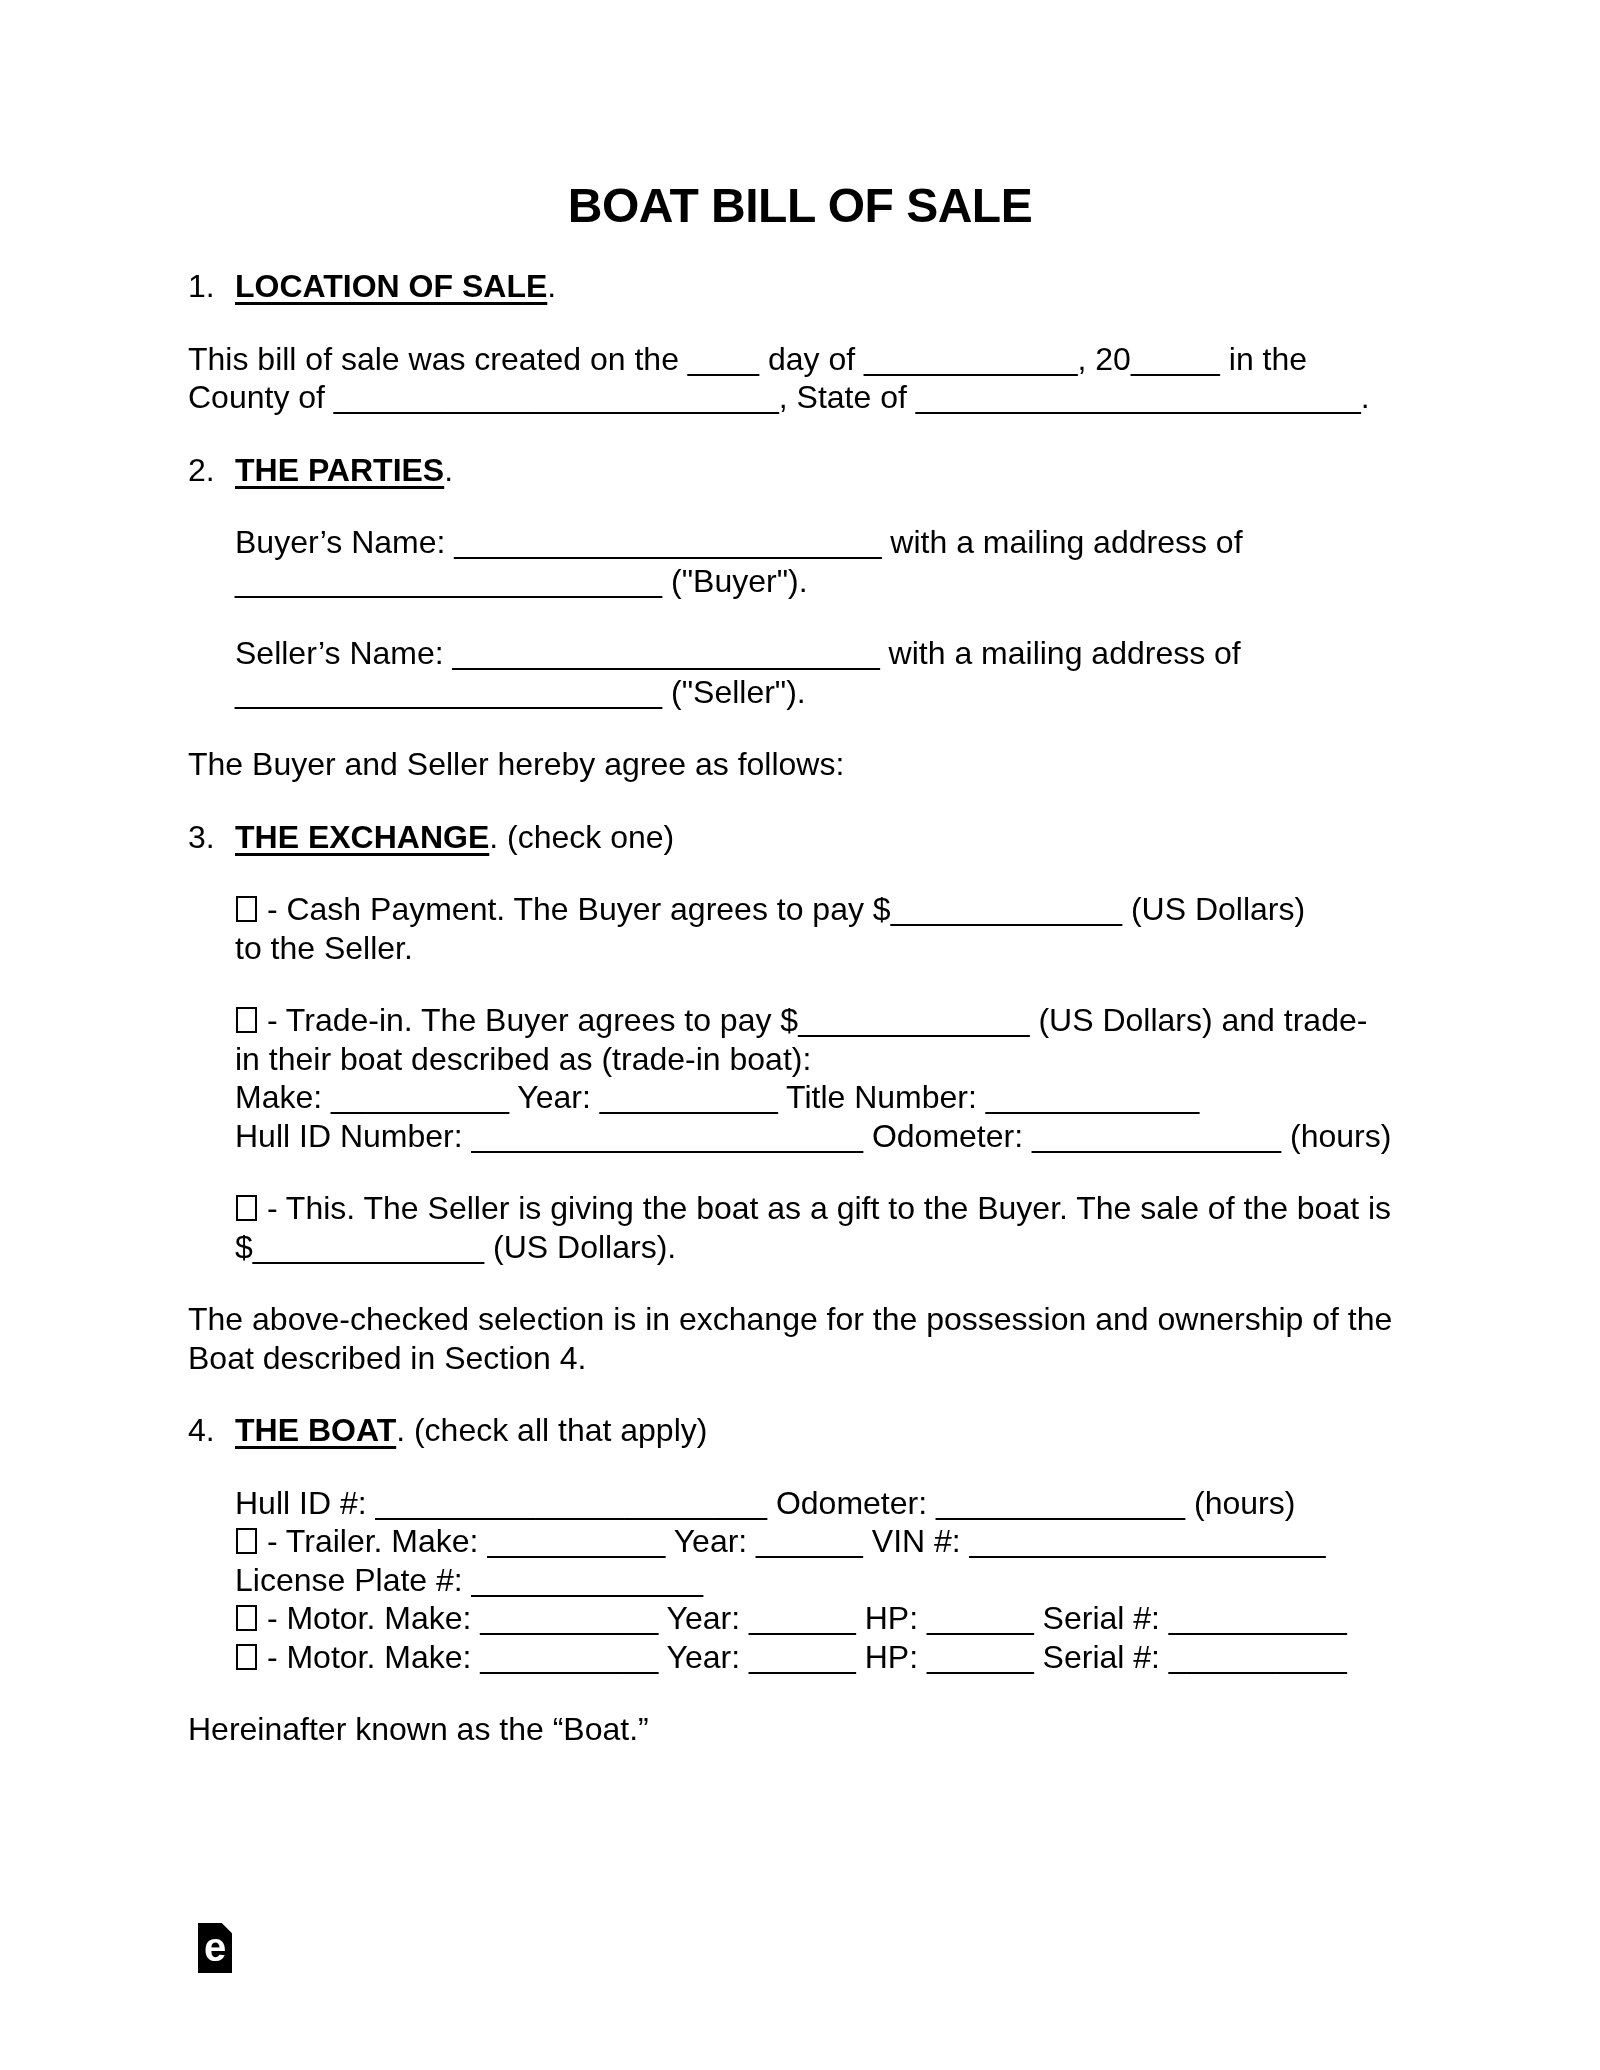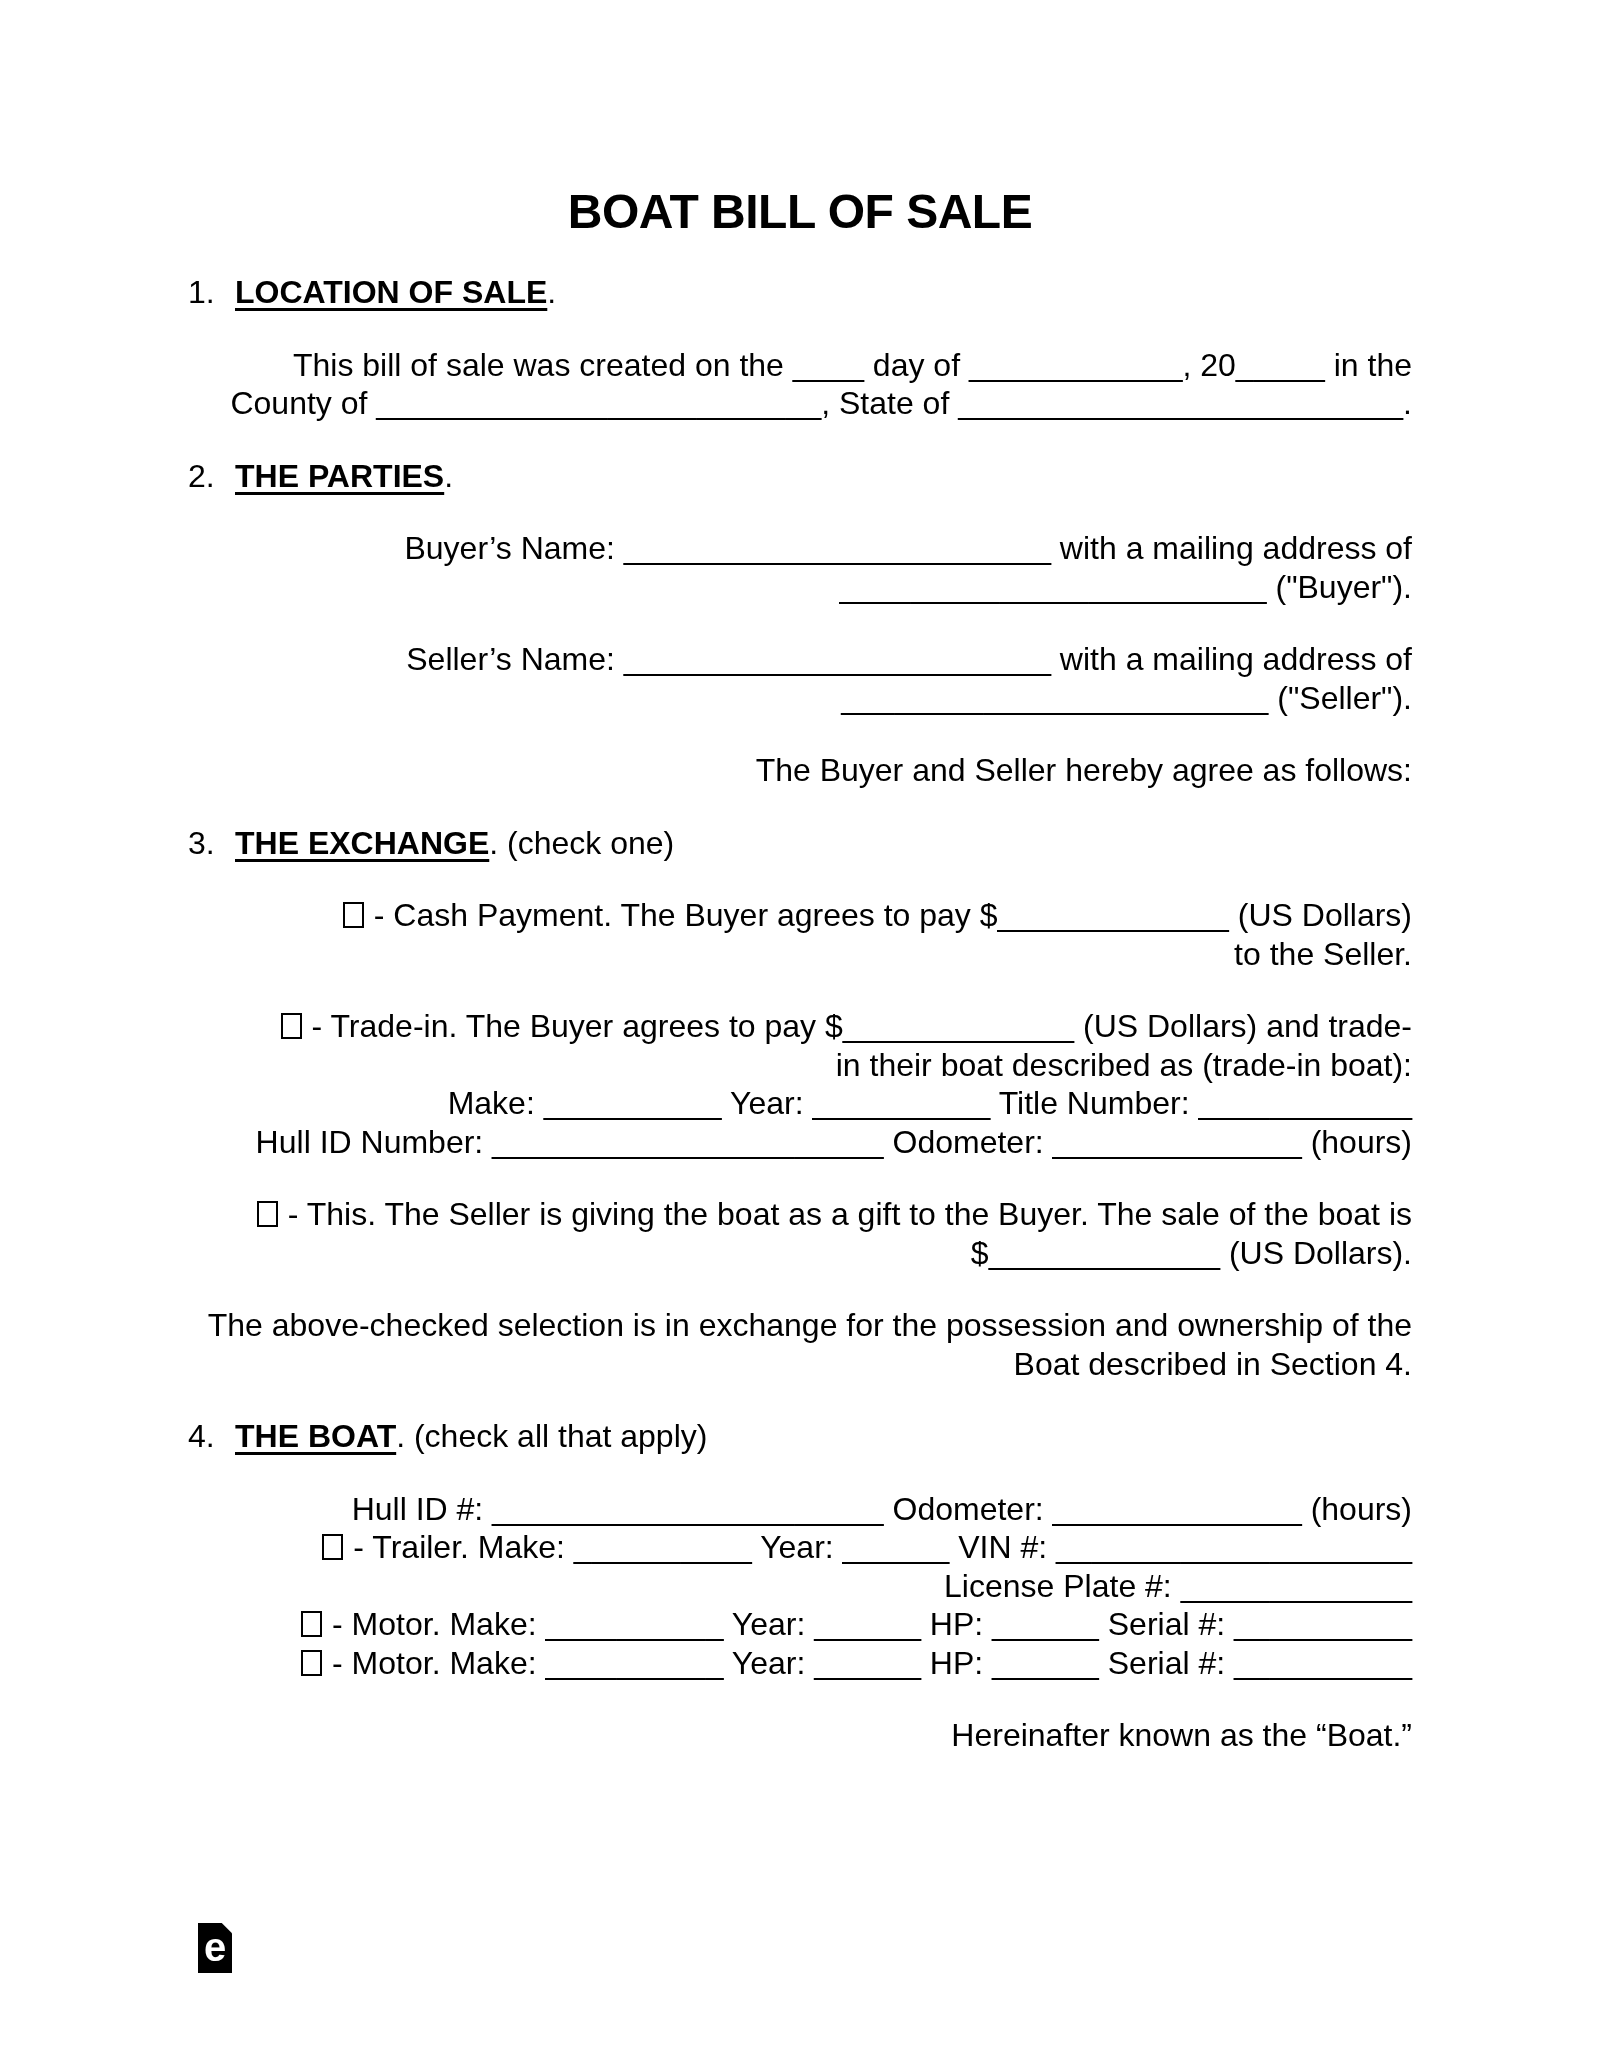--- a/index.html
+++ b/index.html
@@ -18,34 +18,34 @@
     width: 1224px;
     font-size: 32px;
     line-height: 38.5px;
   }
   .title {
     font-size: 48px;
     line-height: 58px;
     font-weight: 700;
     letter-spacing: -0.5px;
     text-align: center;
-    margin: 18px 0 32px 0;
+    margin: 12px 0 32px 0;
   }
   .block { margin-bottom: 34px; }
   .heading { position: relative; padding-left: 47px; }
   .heading .num { position: absolute; left: 0; top: 0; }
   .heading .ht {
     font-weight: 700;
     text-decoration: underline;
     text-decoration-thickness: 3px;
     text-underline-offset: 5px;
     margin-top: 25px;
   }
   .para.ind { margin-left: 47px; }
-  .line { white-space: pre-wrap; text-align: right; }
+  .line { white-space: pre-wrap; }
   .b { font-weight: 400; }
   .cb {
     display: inline-block;
     width: 17px; height: 22px;
     border: 2px solid #000;
     vertical-align: -2px;
     margin: 0 1px;
   }
   .logo {
     position: absolute;

